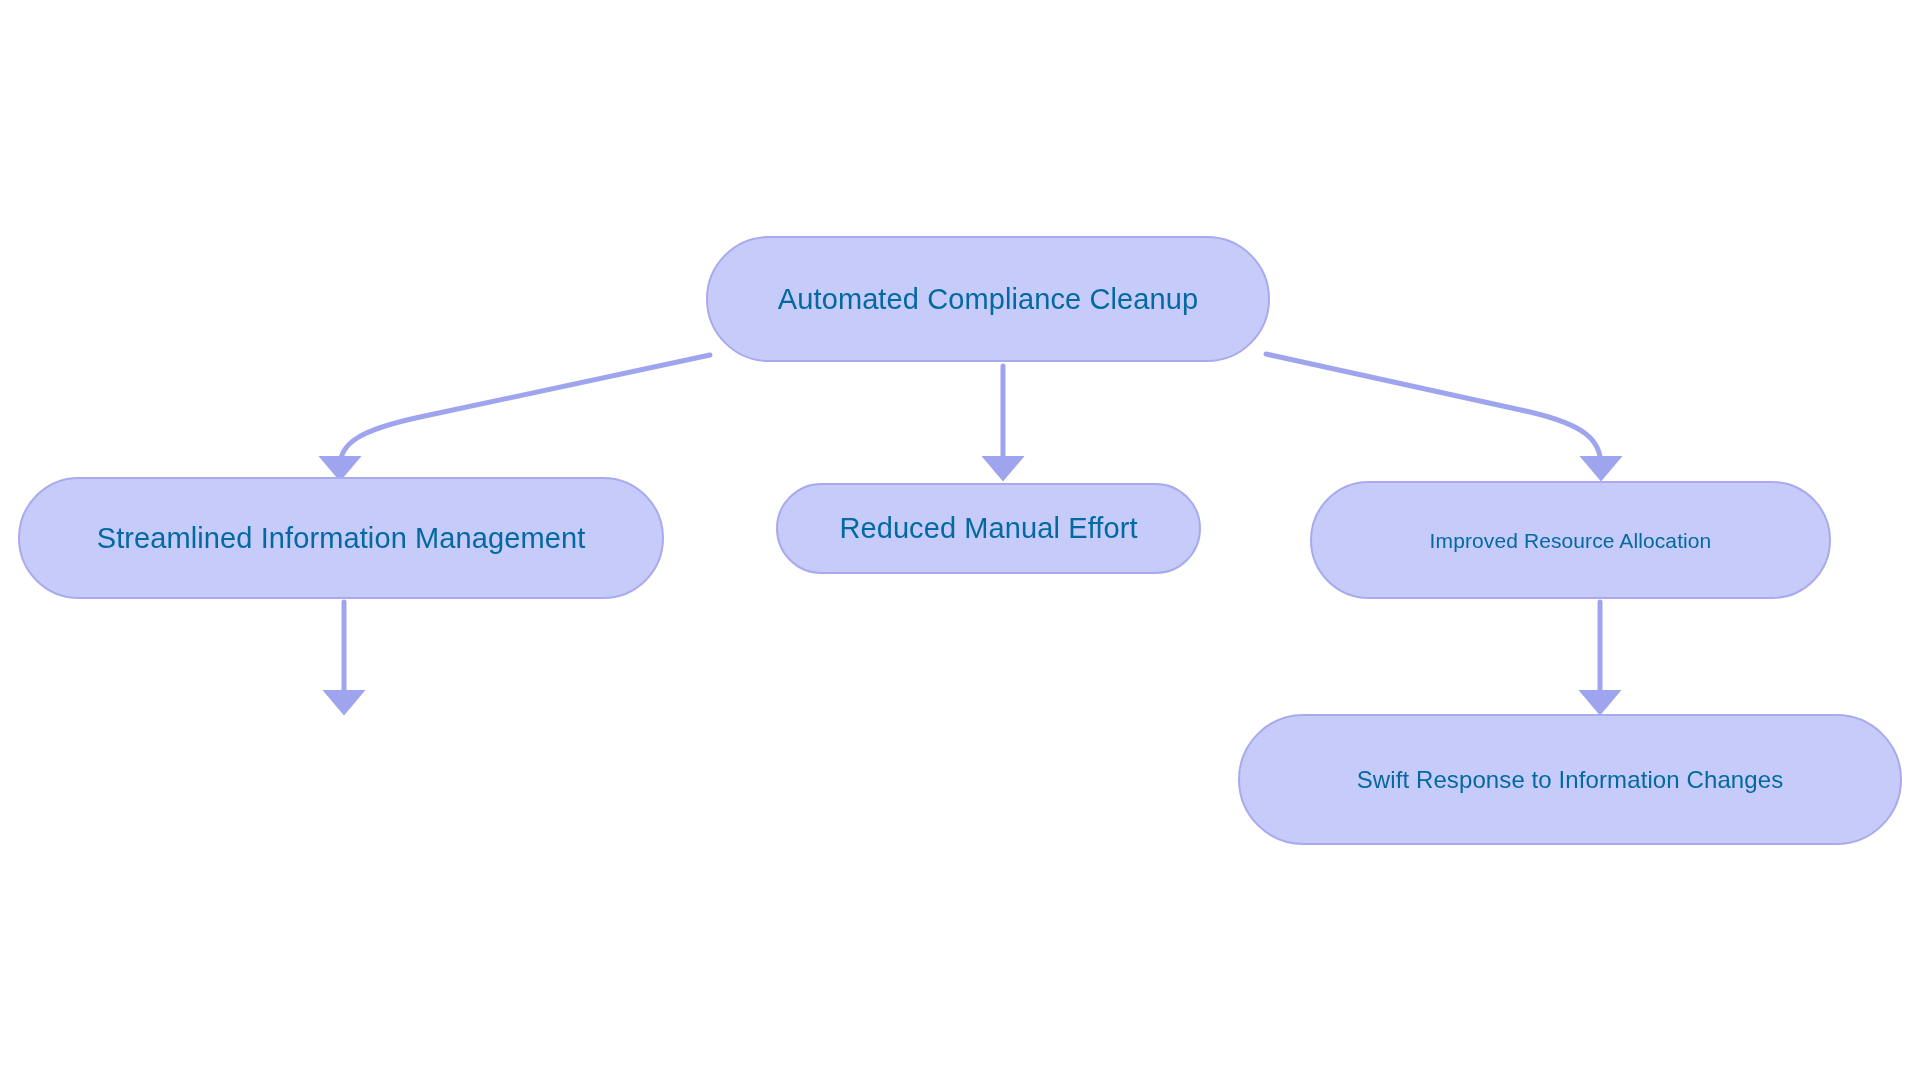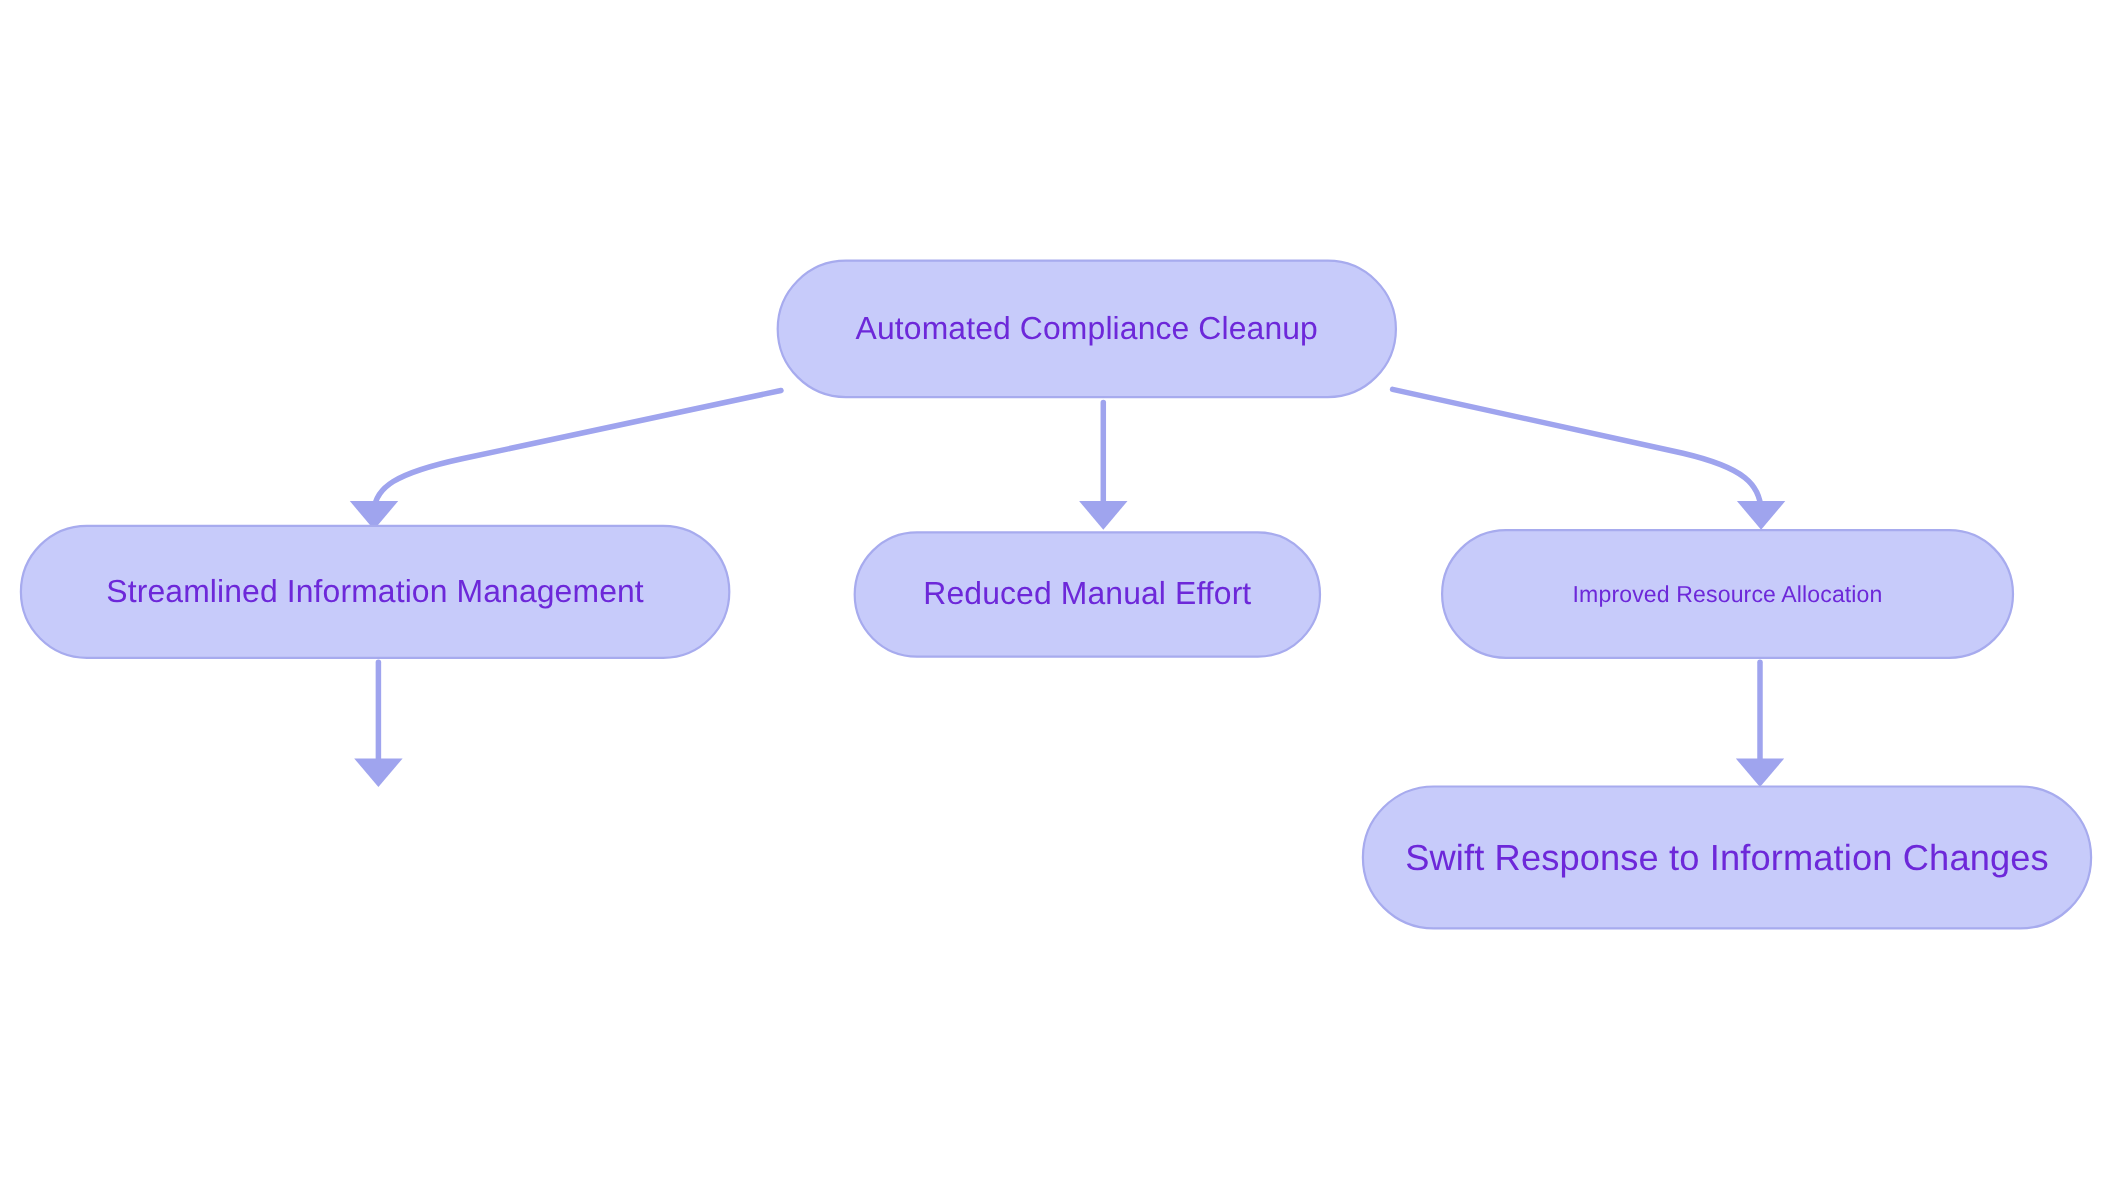--- a/index.html
+++ b/index.html
@@ -25,39 +25,39 @@
   }
   .node {
     position: absolute;
     box-sizing: border-box;
     display: flex;
     align-items: center;
     justify-content: center;
     background: #c7cbfa;
     border: 2px solid #a7abee;
     border-radius: 999px;
-    color: #6d28d9;
+    color: #0369a1;
     font-family: "Liberation Sans", sans-serif;
     font-weight: 400;
     letter-spacing: 0.1px;
     white-space: nowrap;
     user-select: none;
   }
   .node-label {
     display: block;
     line-height: 1;
   }
 
   
   #node-root     { left: 706px; top: 236px; width: 564px; height: 126px; font-size: 29px; }
   #node-lvl2-a   { left: 18px;  top: 477px; width: 646px; height: 122px; font-size: 29px; justify-content: center; }
-  #node-lvl2-b   { left: 776px; top: 483px; width: 425px; height: 115px; font-size: 29px; }
+  #node-lvl2-b   { left: 776px; top: 483px; width: 425px; height: 91px; font-size: 29px; }
   #node-lvl2-c   { left: 1310px;top: 481px; width: 521px; height: 118px; font-size: 21px; }
   #node-lvl3-a   { left: 101px; top: 714px; width: 382px; height: 131px; font-size: 29px; }
-  #node-lvl3-b   { left: 1238px;top: 714px; width: 664px; height: 131px; font-size: 33px; }
+  #node-lvl3-b   { left: 1238px;top: 714px; width: 664px; height: 131px; font-size: 24px; }
 </style>
 </head>
 <body>
 
 <div id="canvas">
 
   <svg id="edge-layer" viewBox="0 0 1920 1083" xmlns="http://www.w3.org/2000/svg">
     <defs>
       <marker id="arrowhead" markerWidth="11" markerHeight="11" refX="2.1" refY="5" orient="auto" markerUnits="strokeWidth">
         <path d="M 0 0.6 L 0 9.4 L 5.2 5 Z" fill="#9fa4ee"></path>

